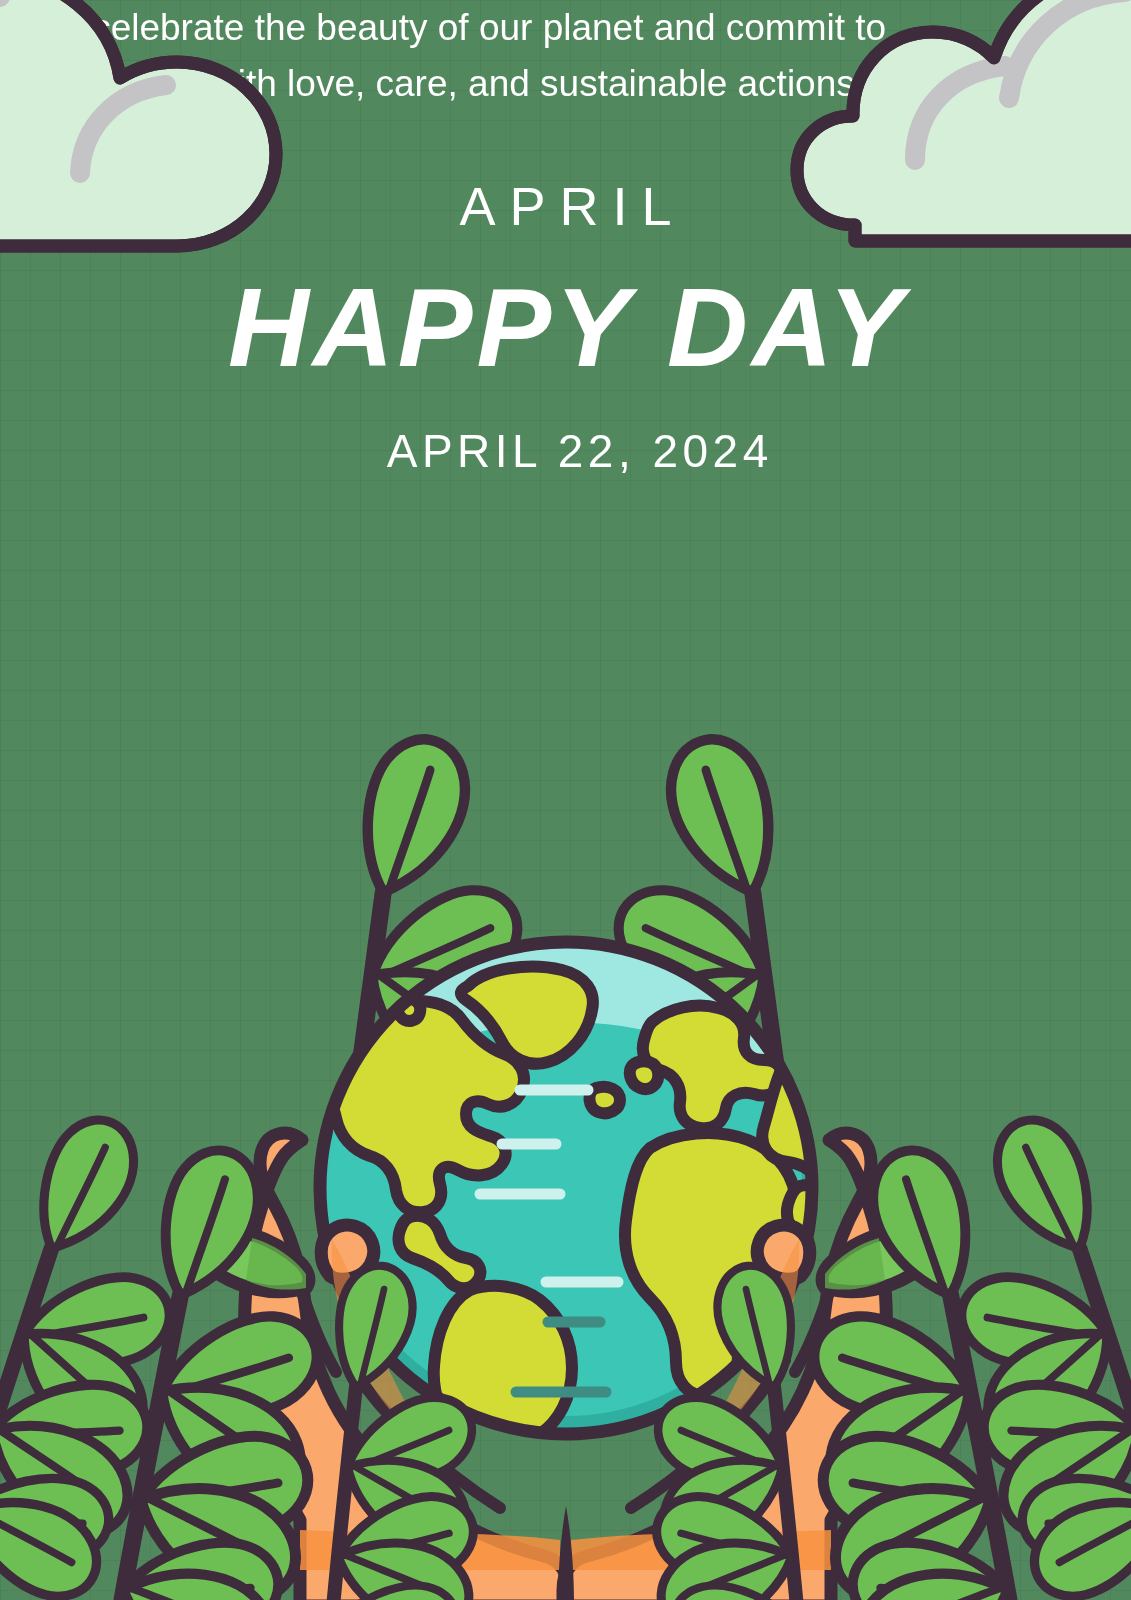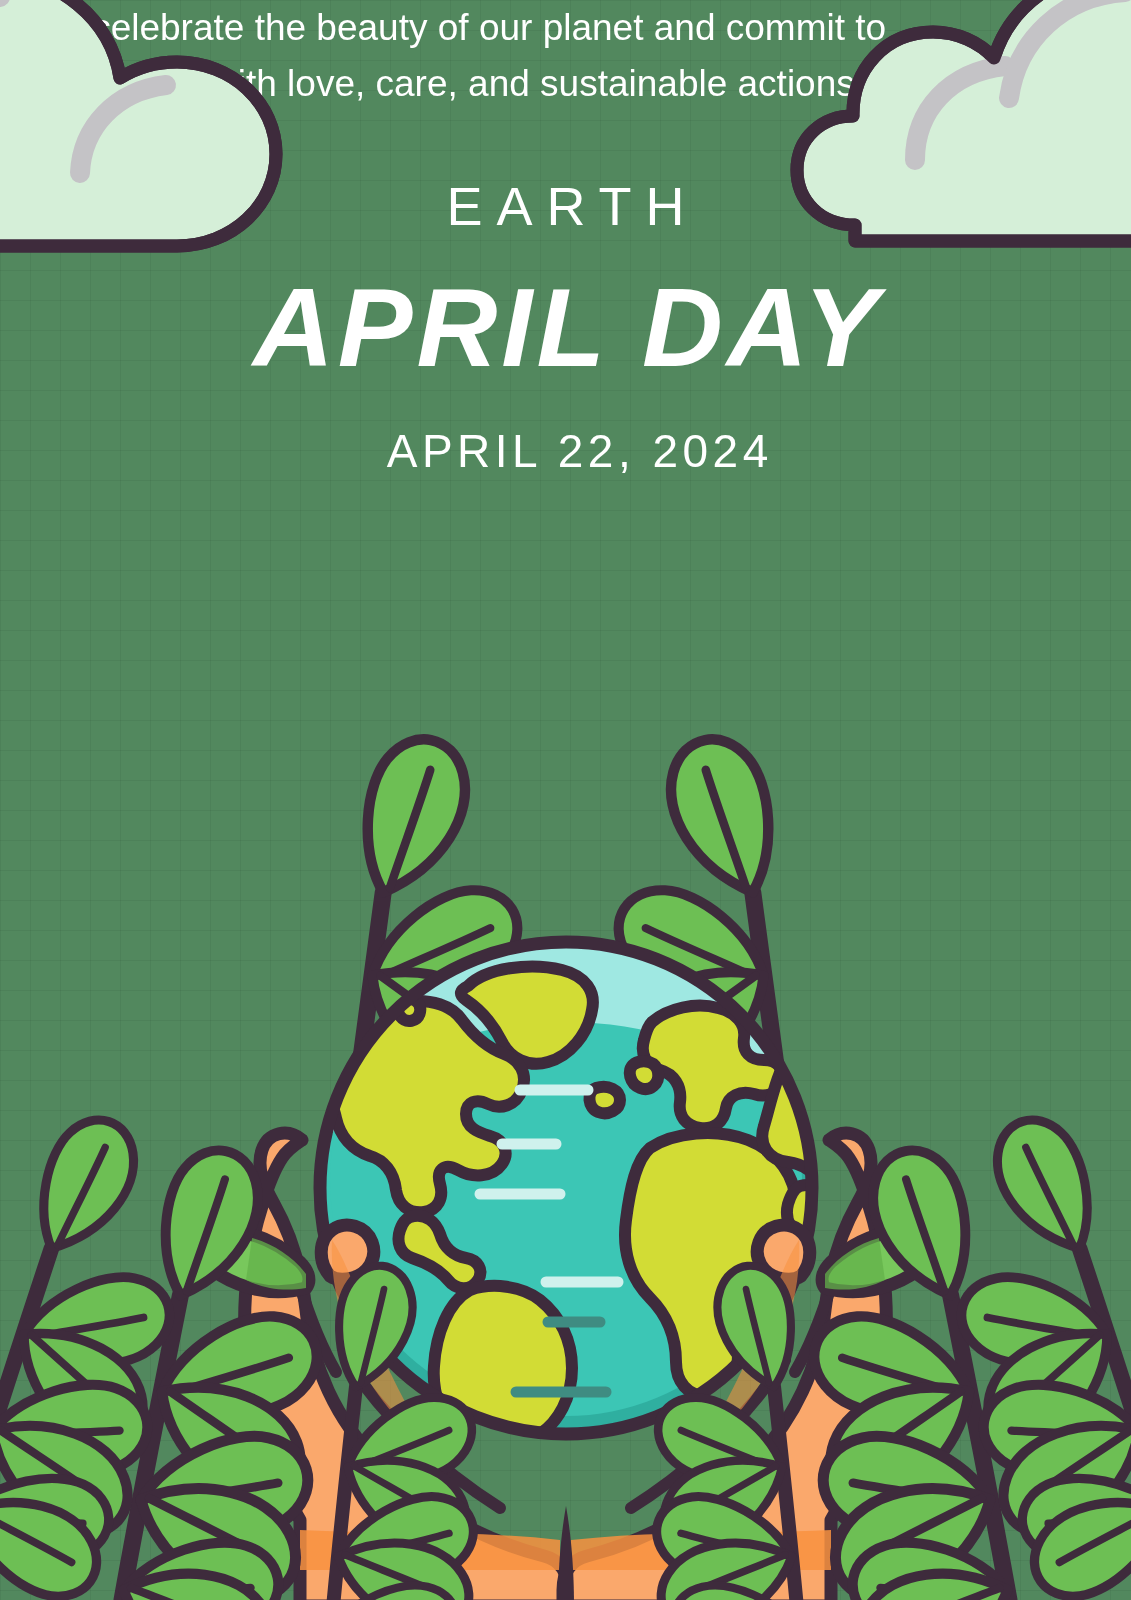--- a/index.html
+++ b/index.html
@@ -412,21 +412,21 @@
 
     <g transform="translate(330,1640) rotate(4) scale(0.82)">
       <use href="#sprig2"></use>
     </g>
 
     <g transform="translate(800,1640) rotate(-4) scale(-0.82,0.82)">
       <use href="#sprig2"></use>
     </g>
   </svg>
 
-  <div class="txt" id="happy">EARTH</div>
-
-  <div class="txt" id="earthday">APRIL DAY</div>
+  <div class="txt" id="happy">APRIL</div>
+
+  <div class="txt" id="earthday">HAPPY DAY</div>
 
   <div class="txt" id="dateline">APRIL 22, 2024</div>
 
   <div id="body-copy">Let's celebrate the beauty of our planet and commit to nurturing it with love, care, and sustainable actions.</div>
 
 </div>
 
 </body></html>

